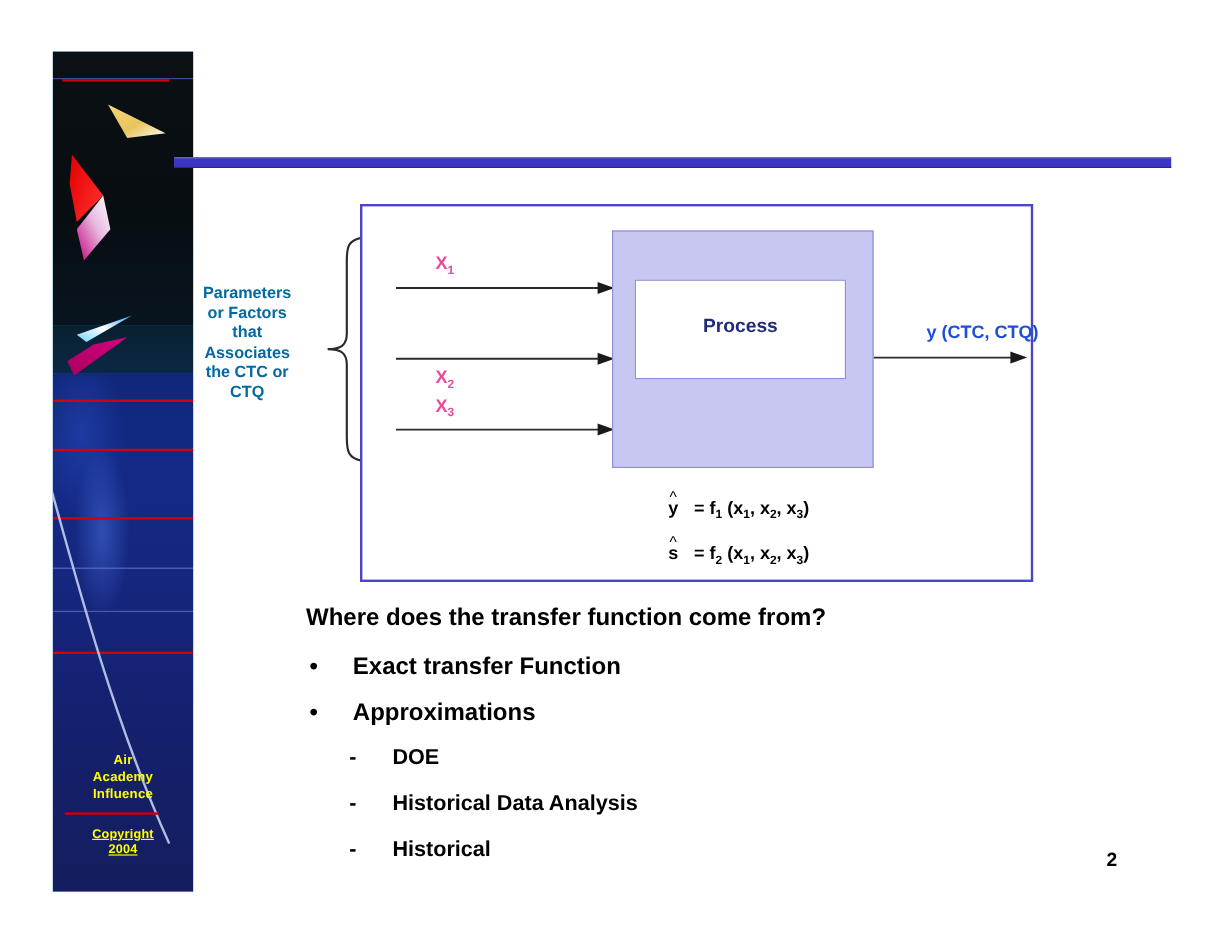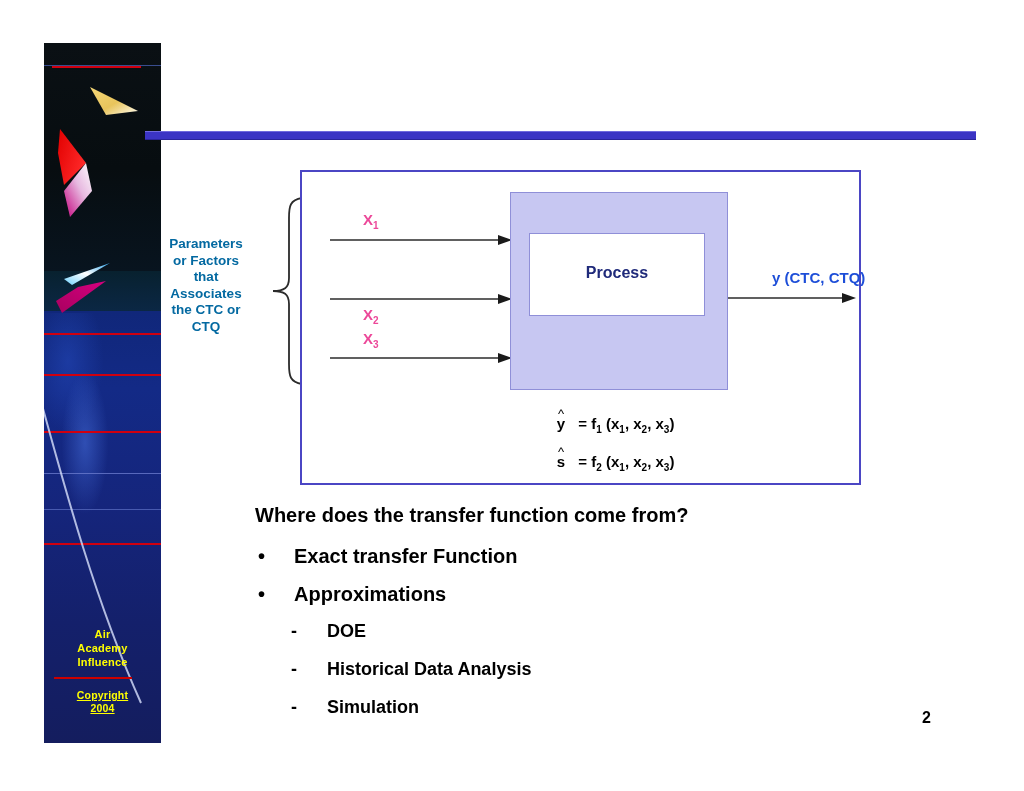--- a/index.html
+++ b/index.html
@@ -448,18 +448,18 @@
     <span class="txt">DOE</span>
   </div>
 
   <div class="bullet-row lvl2" style="top:659px;">
     <span class="mark">-</span>
     <span class="txt">Historical Data Analysis</span>
   </div>
 
   <div class="bullet-row lvl2" style="top:697px;">
     <span class="mark">-</span>
-    <span class="txt">Simulation</span>
+    <span class="txt">Historical</span>
   </div>
 
   <div id="page-num">2</div>
 
 </div>
 
 </body></html>

